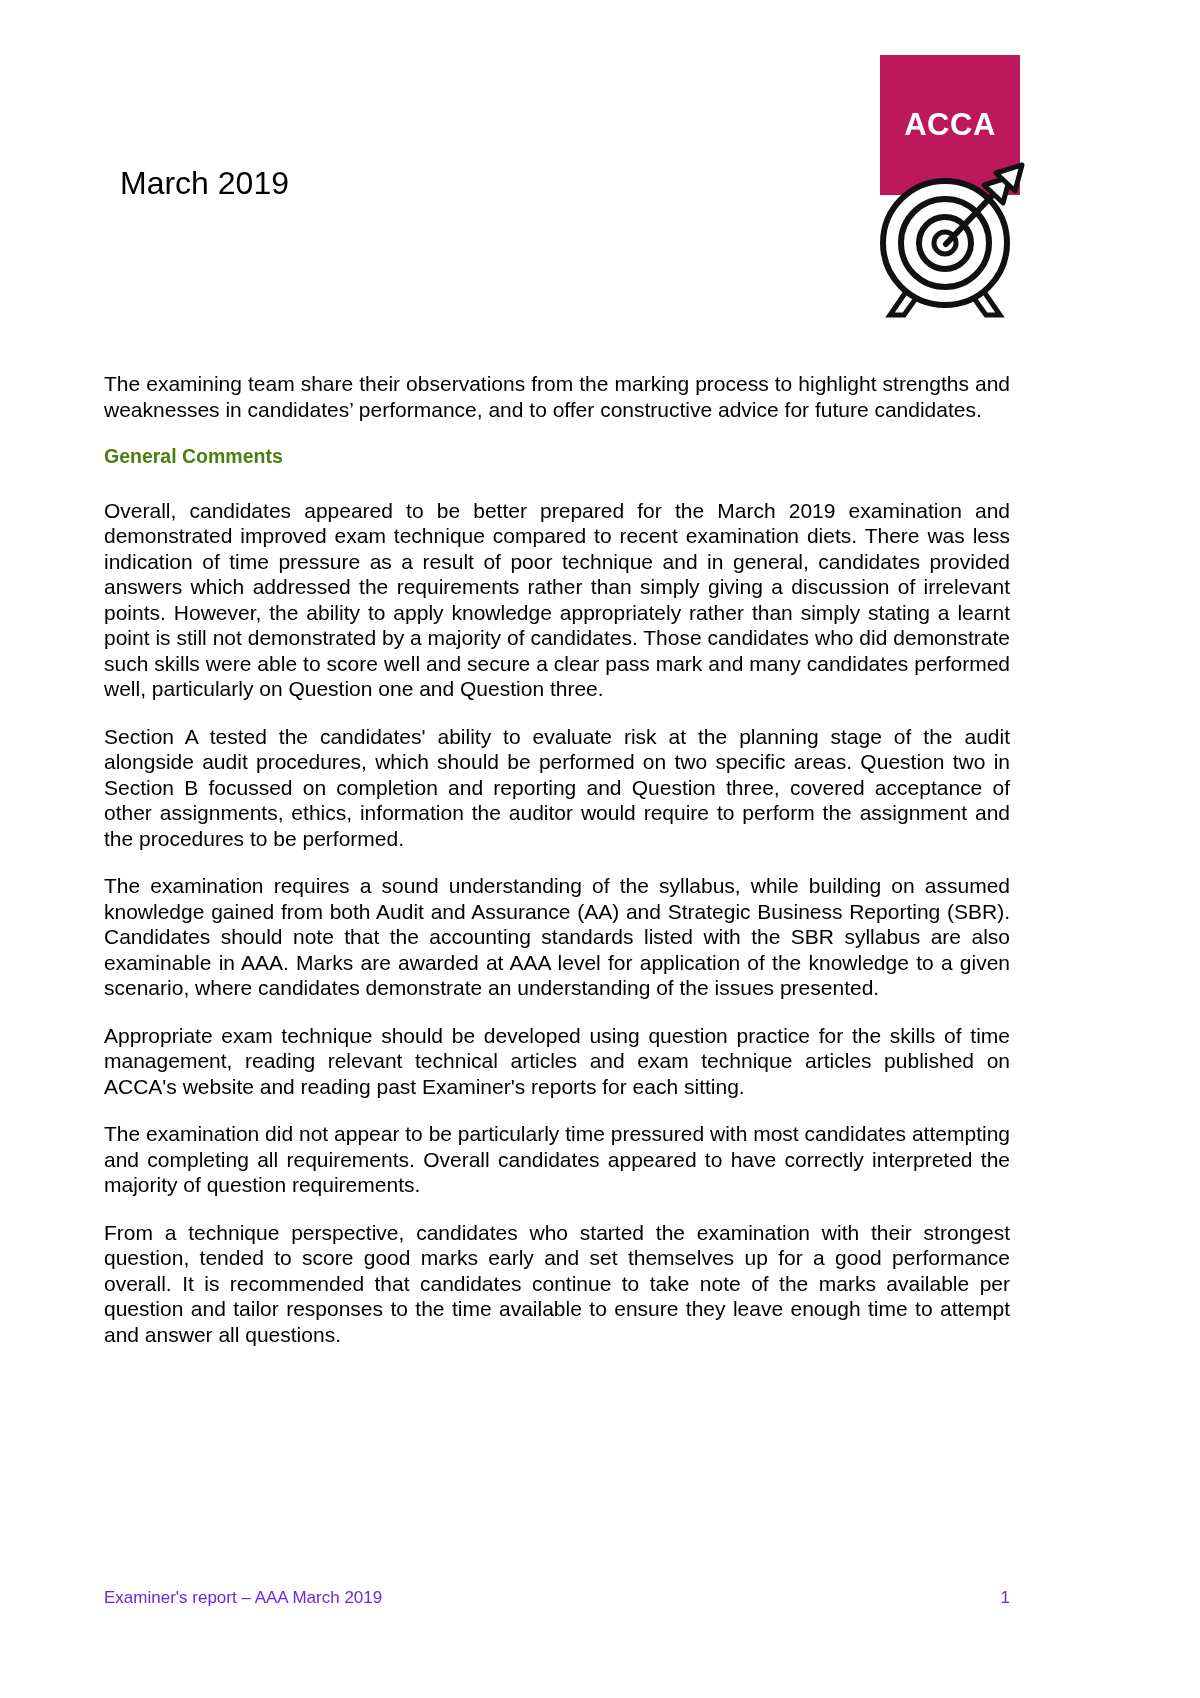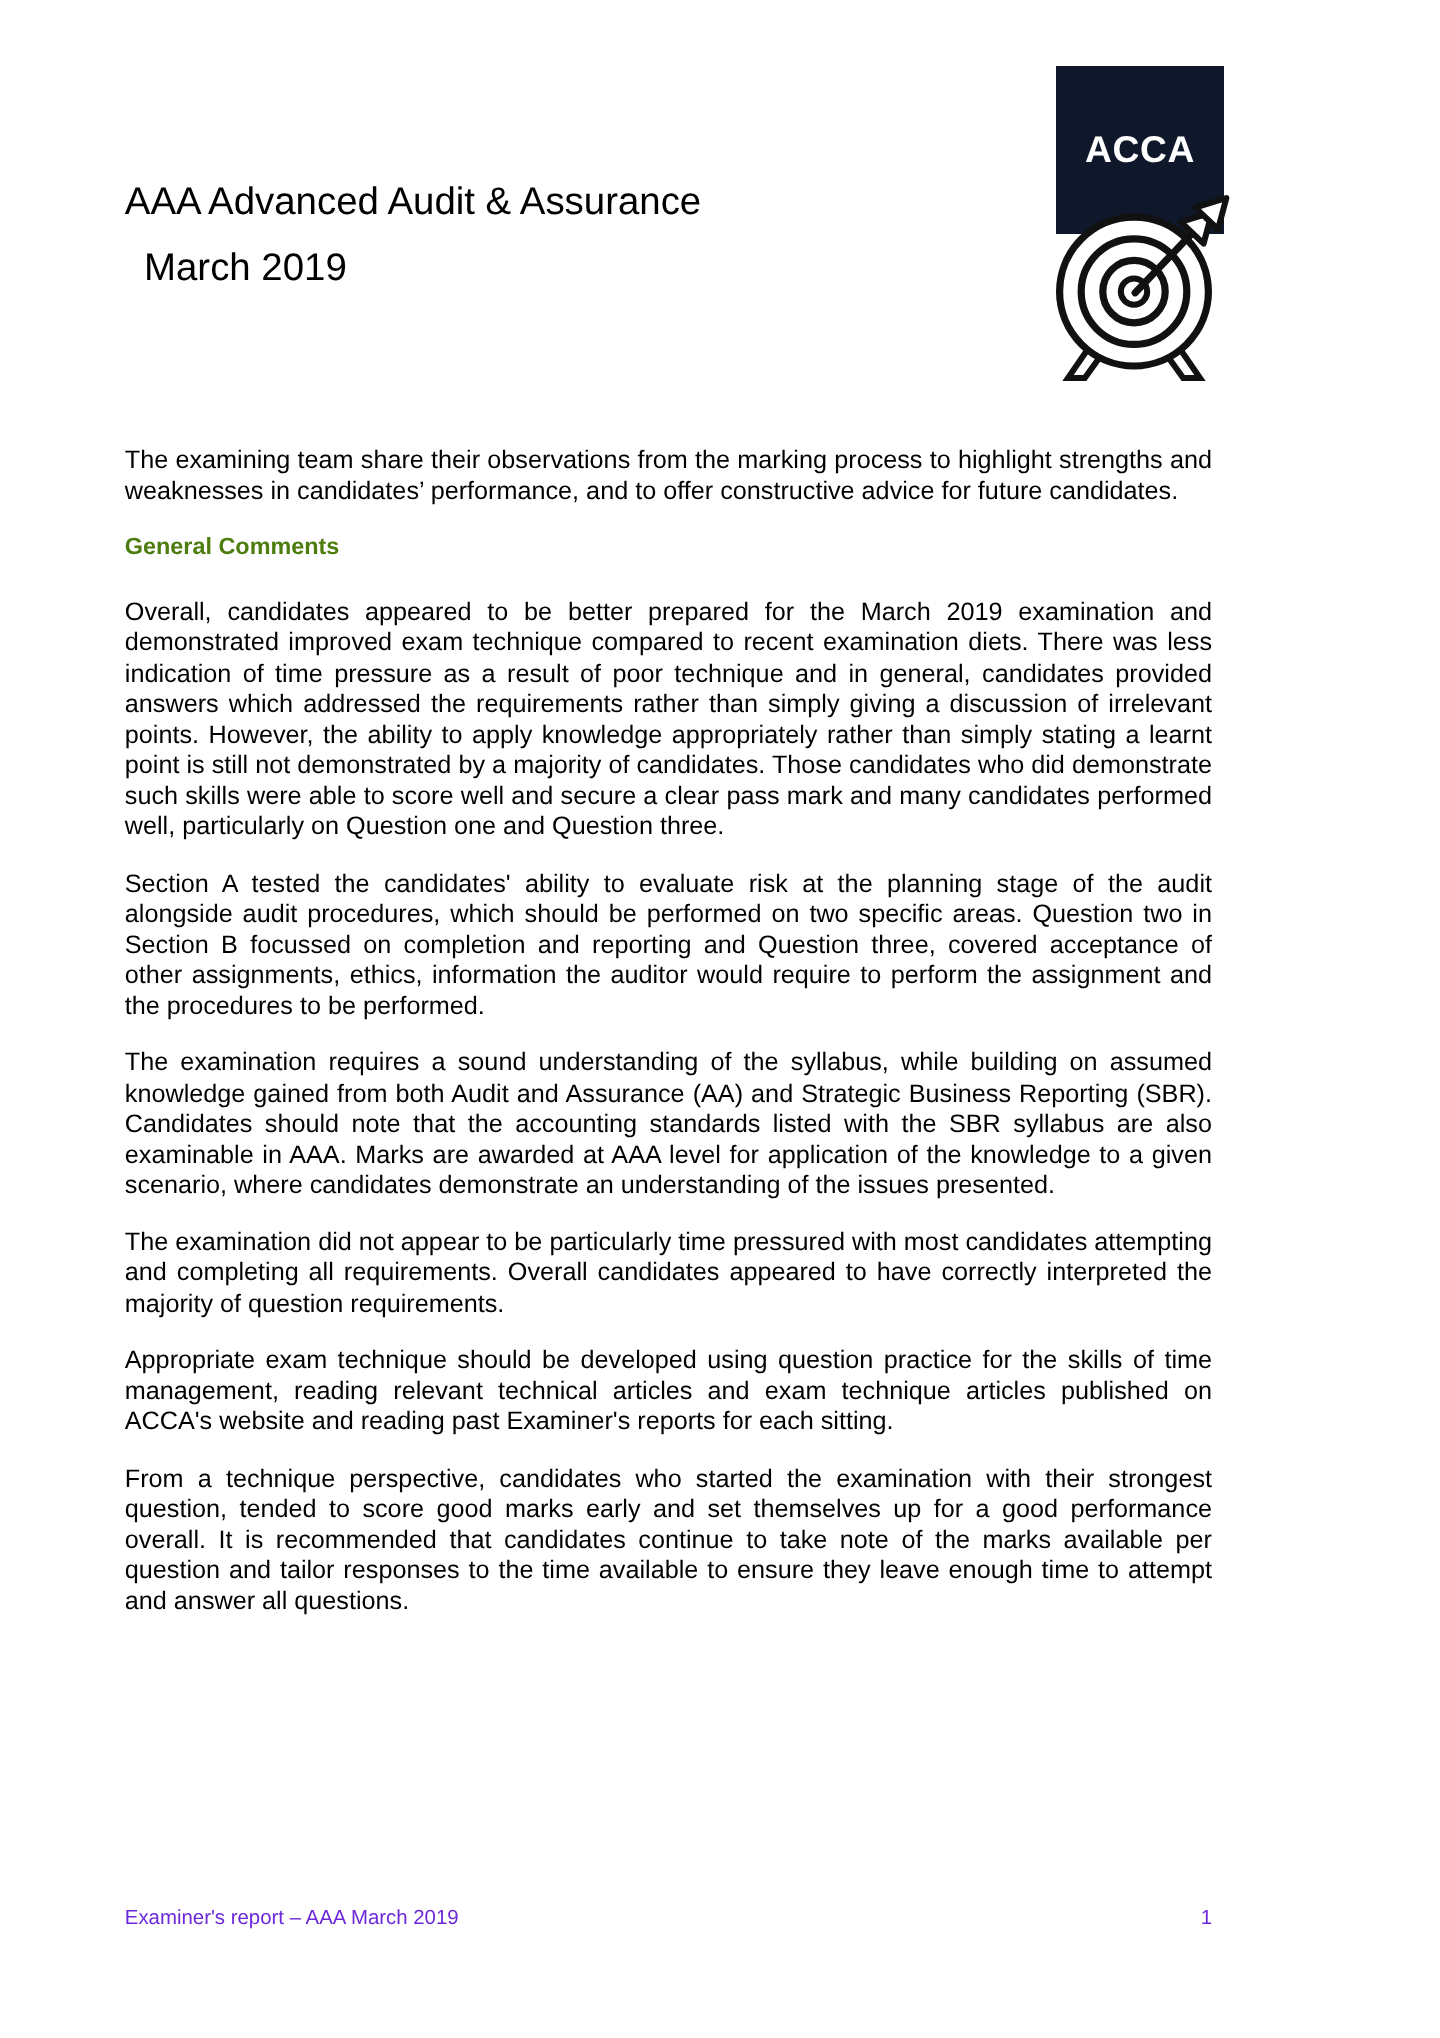--- a/index.html
+++ b/index.html
@@ -67,21 +67,21 @@
     top: 55px;
     width: 250px;
     height: 300px;
   }
   .logo-square {
     position: absolute;
     left: 25px;
     top: 0px;
     width: 140px;
     height: 140px;
-    background: #0f172a;
+    background: #be185d;
   }
   .logo-acca-text {
     position: absolute;
     left: 0;
     top: 0;
     width: 140px;
     height: 140px;
     display: flex;
     align-items: center;
     justify-content: center;
@@ -140,21 +140,20 @@
   .footer-right { white-space: nowrap; }
 </style>
 </head>
 <body>
 
 <div class="page">
 
   <div class="masthead">
 
     <div class="titleblock">
-      <div class="doc-subtitle">AAA Advanced Audit &amp; Assurance</div>
       <div class="doc-date">March 2019</div>
     </div>
 
     <div class="logo-wrap">
       <div class="logo-square">
         <div class="logo-acca-text">ACCA</div>
       </div>
 
       <div class="logo-target">
         <svg viewBox="0 0 170 165" width="170" height="165" xmlns="http://www.w3.org/2000/svg">
@@ -181,22 +180,22 @@
 
   <div class="content">
 
     <p class="body">The examining team share their observations from the marking process to highlight strengths and weaknesses in candidates’ performance, and to offer constructive advice for future candidates.</p>
 
     <h2 class="section-heading">General Comments</h2>
 
     <p class="body">Overall, candidates appeared to be better prepared for the March 2019 examination and demonstrated improved exam technique compared to recent examination diets. There was less indication of time pressure as a result of poor technique and in general, candidates provided answers which addressed the requirements rather than simply giving a discussion of irrelevant points. However, the ability to apply knowledge appropriately rather than simply stating a learnt point is still not demonstrated by a majority of candidates. Those candidates who did demonstrate such skills were able to score well and secure a clear pass mark and many candidates performed well, particularly on Question one and Question three.</p>
     <p class="body">Section A tested the candidates' ability to evaluate risk at the planning stage of the audit alongside audit procedures, which should be performed on two specific areas.  Question two in Section B focussed on completion and reporting and Question three, covered acceptance of other assignments, ethics, information the auditor would require to perform the assignment and the procedures to be performed.</p>
     <p class="body">The examination requires a sound understanding of the syllabus, while building on assumed knowledge gained from both Audit and Assurance (AA) and Strategic Business Reporting (SBR). Candidates should note that the accounting standards listed with the SBR syllabus are also examinable in AAA. Marks are awarded at AAA level for application of the knowledge to a given scenario, where candidates demonstrate an understanding of the issues presented.</p>
+    <p class="body">Appropriate exam technique should be developed using question practice for the skills of time management, reading relevant technical articles and exam technique articles published on ACCA's website and reading past Examiner's reports for each sitting.</p>
     <p class="body">The examination did not appear to be particularly time pressured with most candidates attempting and completing all requirements. Overall candidates appeared to have correctly interpreted the majority of question requirements.</p>
-    <p class="body">Appropriate exam technique should be developed using question practice for the skills of time management, reading relevant technical articles and exam technique articles published on ACCA's website and reading past Examiner's reports for each sitting.</p>
     <p class="body">From a technique perspective, candidates who started the examination with their strongest question, tended to score good marks early and set themselves up for a good performance overall. It is recommended that candidates continue to take note of the marks available per question and tailor responses to the time available to ensure they leave enough time to attempt and answer all questions.</p>
   </div>
 
   <div class="footer">
     <span class="footer-left">Examiner's report – AAA March 2019</span>
     <span class="footer-right">1</span>
   </div>
 
 </div>
 

